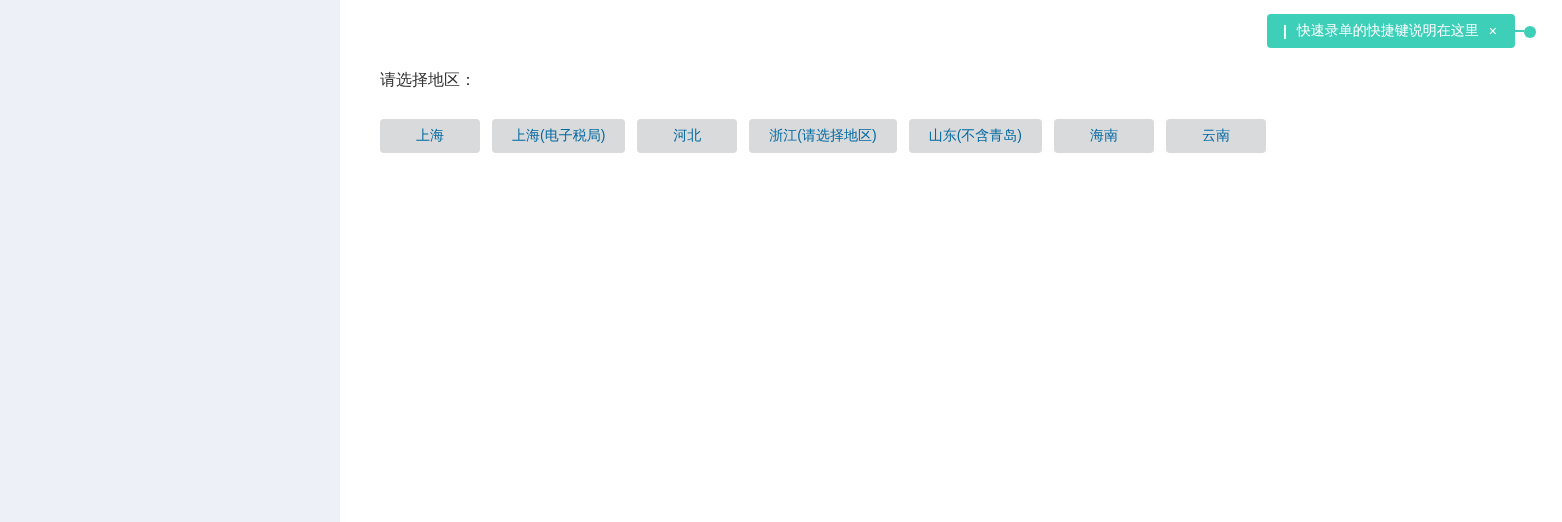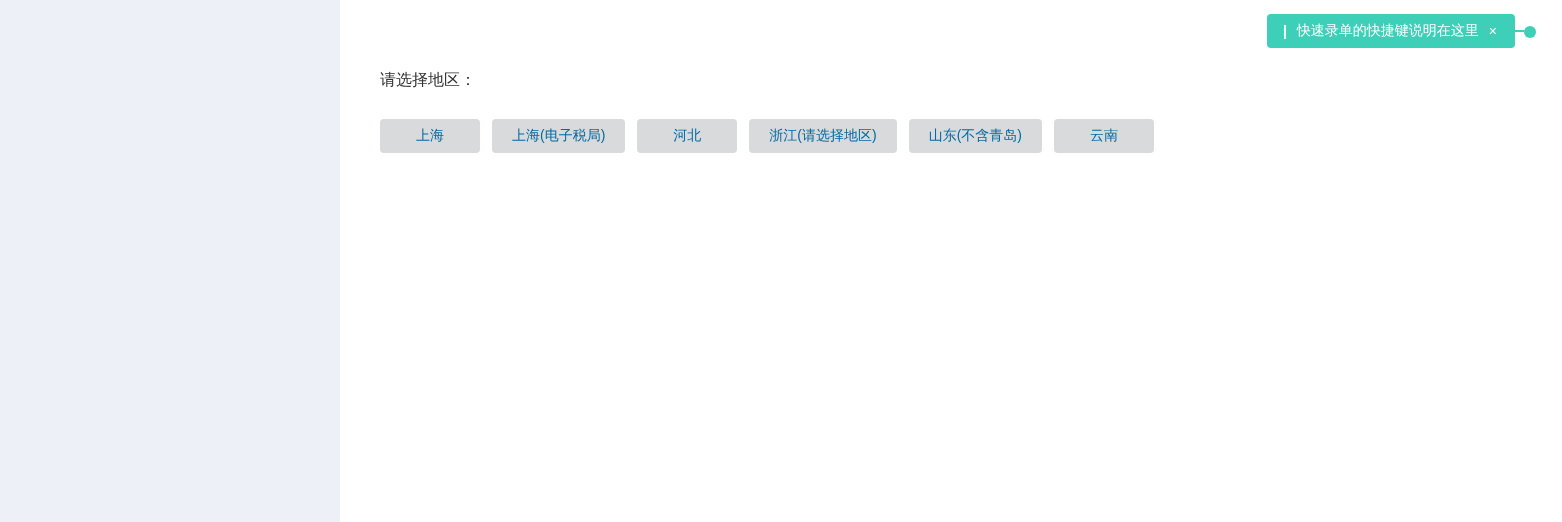--- a/index.html
+++ b/index.html
@@ -119,20 +119,21 @@
 
 <div class="main-content">
   <div class="page-title">请选择地区：</div>
 
   <div class="region-buttons" id="region-buttons-container">
   <button class="region-btn">上海</button>
       <button class="region-btn">上海(电子税局)</button>
       <button class="region-btn">河北</button>
       <button class="region-btn">浙江(请选择地区)</button>
       <button class="region-btn">山东(不含青岛)</button>
+      <button class="region-btn">海南</button>
       <button class="region-btn">云南</button>
     </div>
 </div>
 
 <div class="tooltip-banner">
   <span>快速录单的快捷键说明在这里</span>
   <button class="tooltip-close">×</button>
 </div>
 <div class="tooltip-line"></div>
 <div class="tooltip-dot"></div>

